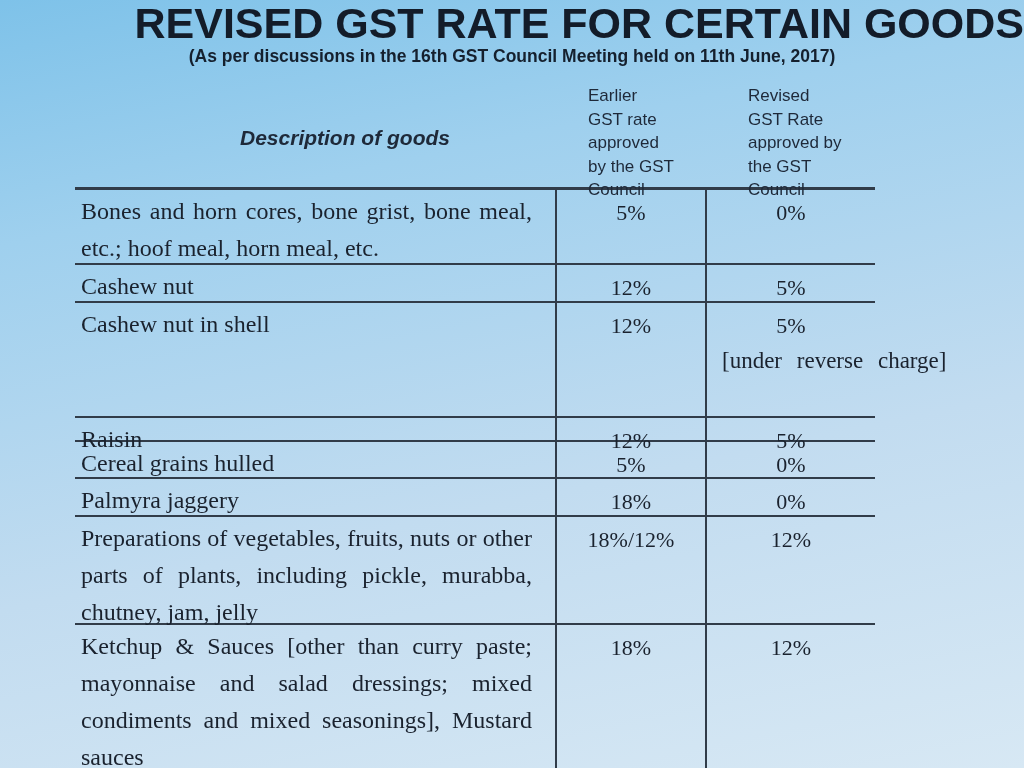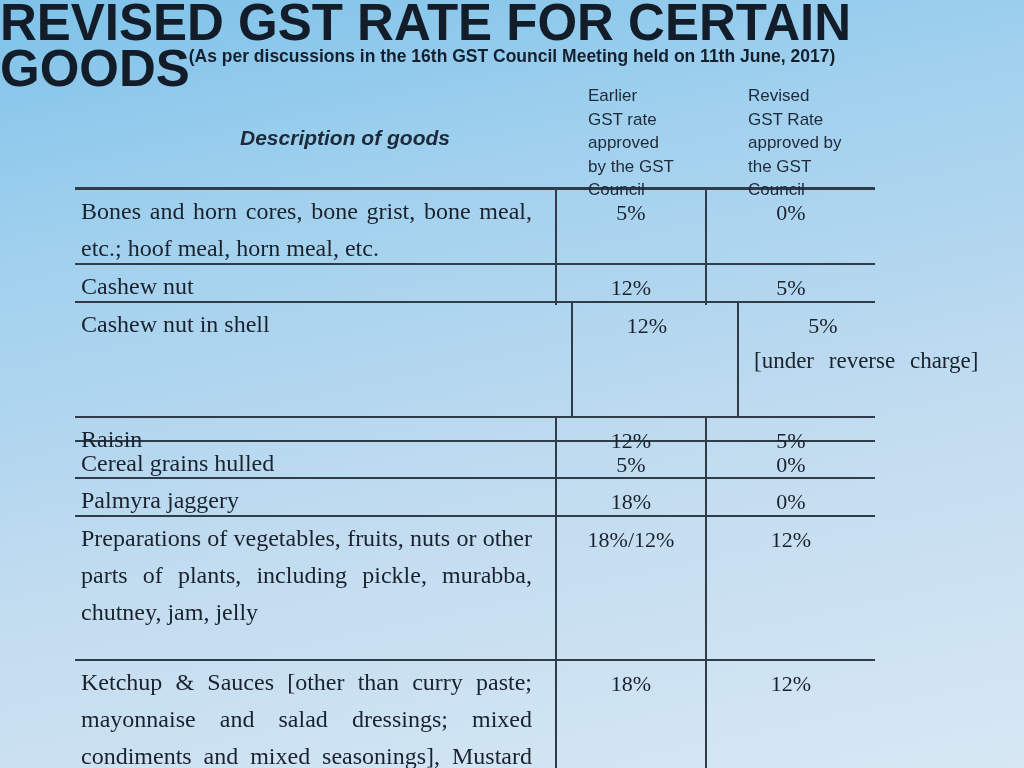--- a/index.html
+++ b/index.html
@@ -4,21 +4,21 @@
 <style>
   * { margin:0; padding:0; box-sizing:border-box; }
   html, body { width:1024px; height:768px; overflow:hidden; }
   .page {
     position:relative; width:1024px; height:768px; overflow:hidden;
     background: linear-gradient(168deg, #7ec2e9 0%, #9fd0ee 25%, #c2dcf0 62%, #d7e8f4 100%);
     font-family:"Liberation Sans", sans-serif;
   }
   .title {
     position:absolute; top:0px; left:0; width:100%;
-    text-align:left; font-weight:bold; font-size:51px; line-height:46px;
+    text-align:right; font-weight:bold; font-size:43px; line-height:46px;
     letter-spacing:0px; color:#131c29;
   }
   .subtitle {
     position:absolute; top:46px; left:0; width:100%;
     text-align:center; font-weight:bold; font-size:17.5px; line-height:20px;
     color:#15202e;
   }
   .gst-table { position:absolute; left:75px; top:75px; width:800px; }
   .hdr {
     display:grid; grid-template-columns:480px 150px 170px;
@@ -85,21 +85,21 @@
 
   <div class="row" style="height: 38px;">
     <div class="cell-desc">Cashew nut</div>
     <div class="cell-rate">12%</div>
     <div class="cell-rate">
       <div>5%</div>
 
     </div>
   </div>
 
-  <div class="row" style="height: 115px; gap: 16px;">
+  <div class="row" style="height: 115px;">
     <div class="cell-desc">Cashew nut in shell</div>
     <div class="cell-rate">12%</div>
     <div class="cell-rate">
       <div>5%</div>
       <div class="rate-note">[under reverse charge]</div>
     </div>
   </div>
 
   <div class="row" style="height: 24px;">
     <div class="cell-desc">Raisin</div>
@@ -121,21 +121,21 @@
 
   <div class="row" style="height: 38px;">
     <div class="cell-desc">Palmyra jaggery</div>
     <div class="cell-rate">18%</div>
     <div class="cell-rate">
       <div>0%</div>
 
     </div>
   </div>
 
-  <div class="row" style="height: 144px;">
+  <div class="row" style="height: 108px;">
     <div class="cell-desc">Preparations of vegetables, fruits, nuts or other parts of plants, including pickle, murabba, chutney, jam, jelly</div>
     <div class="cell-rate">18%/12%</div>
     <div class="cell-rate">
       <div>12%</div>
 
     </div>
   </div>
 
   <div class="row" style="height: 152px;">
     <div class="cell-desc">Ketchup &amp; Sauces [other than curry paste; mayonnaise and salad dressings; mixed condiments and mixed seasonings], Mustard sauces</div>

